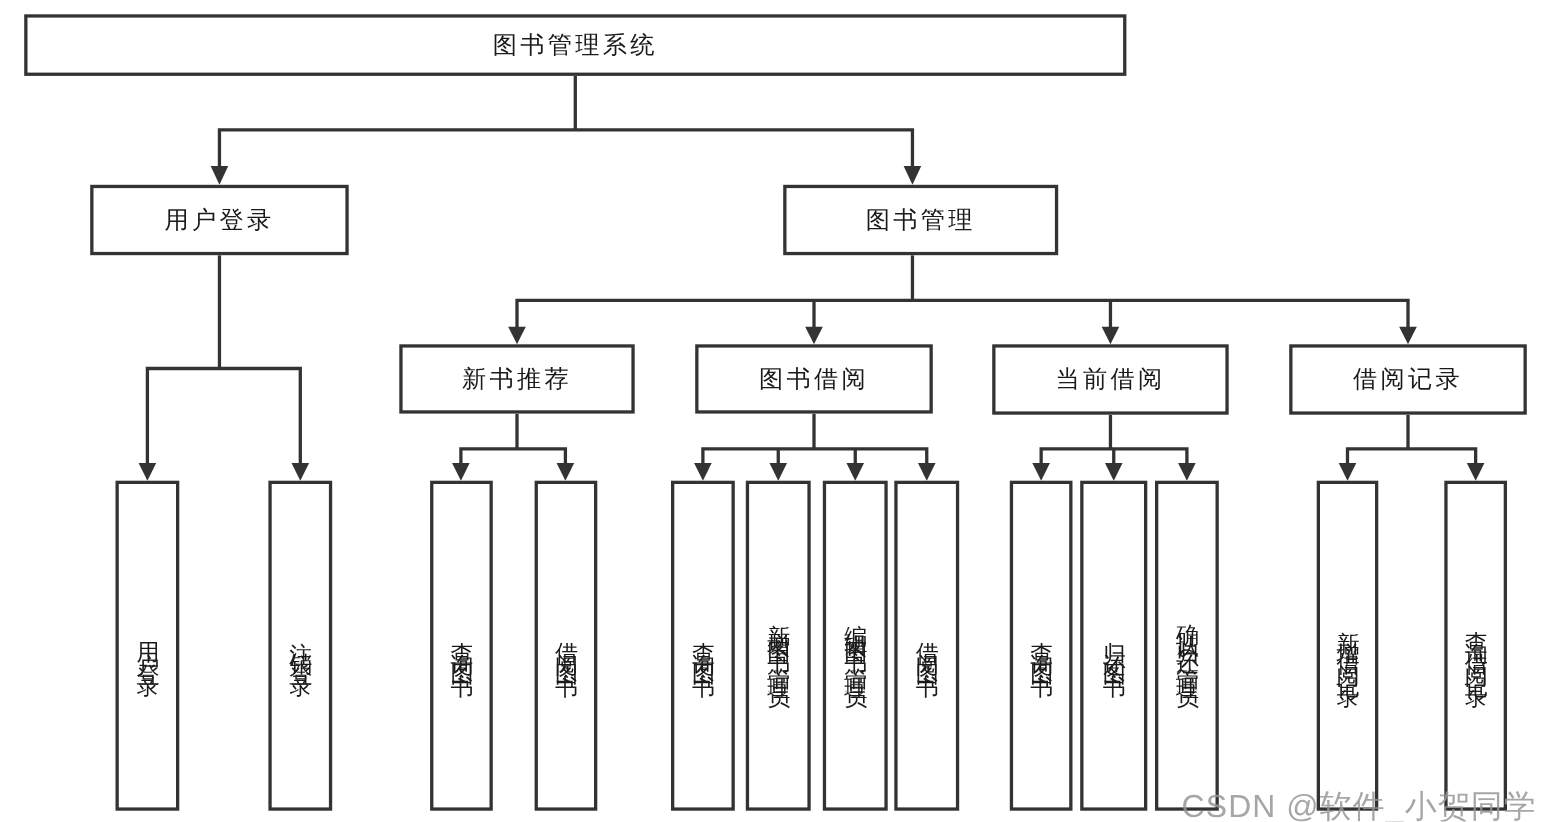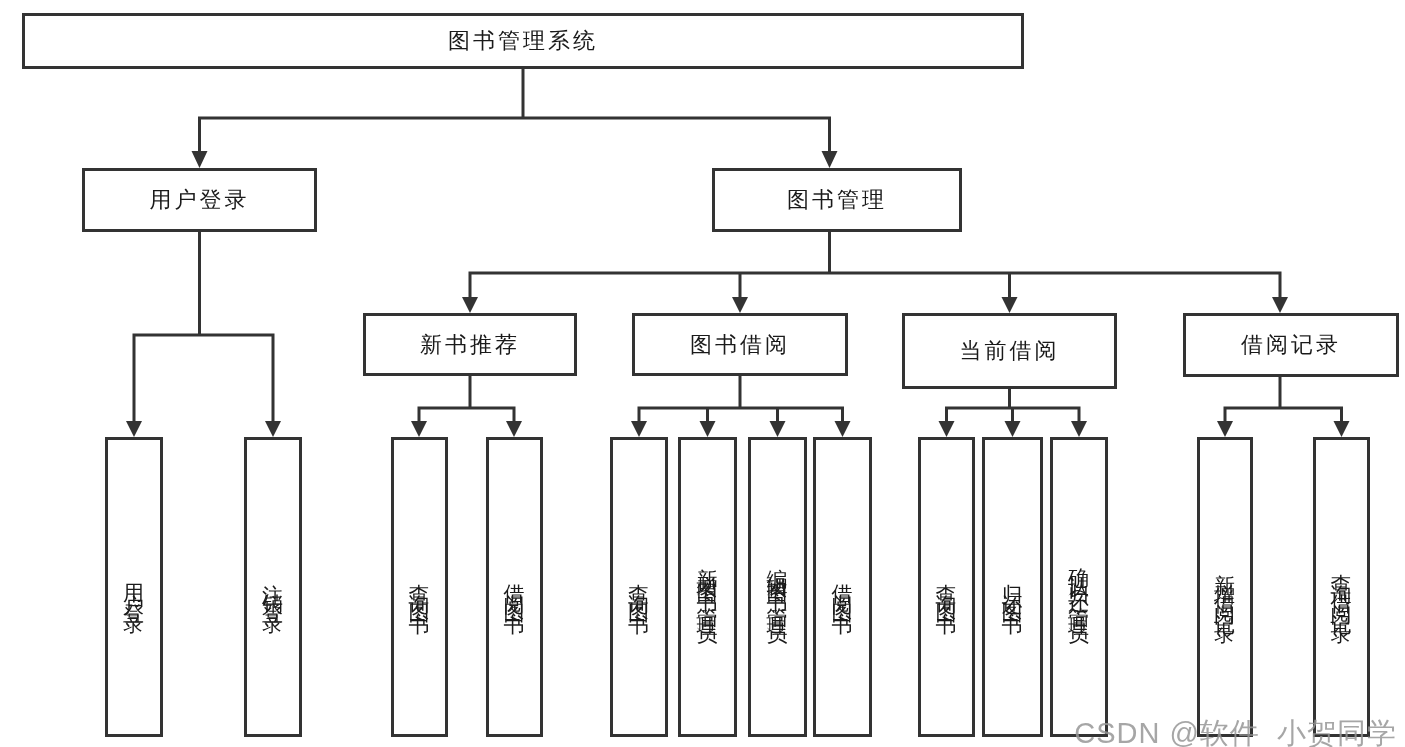--- a/index.html
+++ b/index.html
@@ -123,24 +123,24 @@
   <div class="node hbox" style="left:712px; top:168px; width:250px; height:64px;">
     <span class="lbl">图书管理</span>
   </div>
 
   <div class="node hbox" style="left:632px; top:313px; width:216px; height:63px;">
     <span class="lbl">图书借阅</span>
   </div>
   <div class="node hbox" style="left:363px; top:313px; width:214px; height:63px;">
     <span class="lbl">新书推荐</span>
   </div>
-  <div class="node hbox" style="left:902px; top:313px; width:215px; height:76px;">
+  <div class="node hbox" style="left:902px; top:313px; width:215px; height:64px;">
     <span class="lbl">当前借阅</span>
   </div>
-  <div class="node hbox" style="left:1172px; top:313px; width:216px; height:64px;margin-left:11px;">
+  <div class="node hbox" style="left:1172px; top:313px; width:216px; height:64px;">
     <span class="lbl">借阅记录</span>
   </div>
 
   <div class="node vbox" style="left:105px; top:437px; width:58px; height:300px;">
     <span class="lbl">用户登录</span>
   </div>
   <div class="node vbox" style="left:244px; top:437px; width:58px; height:300px;">
     <span class="lbl">注销登录</span>
   </div>
 

